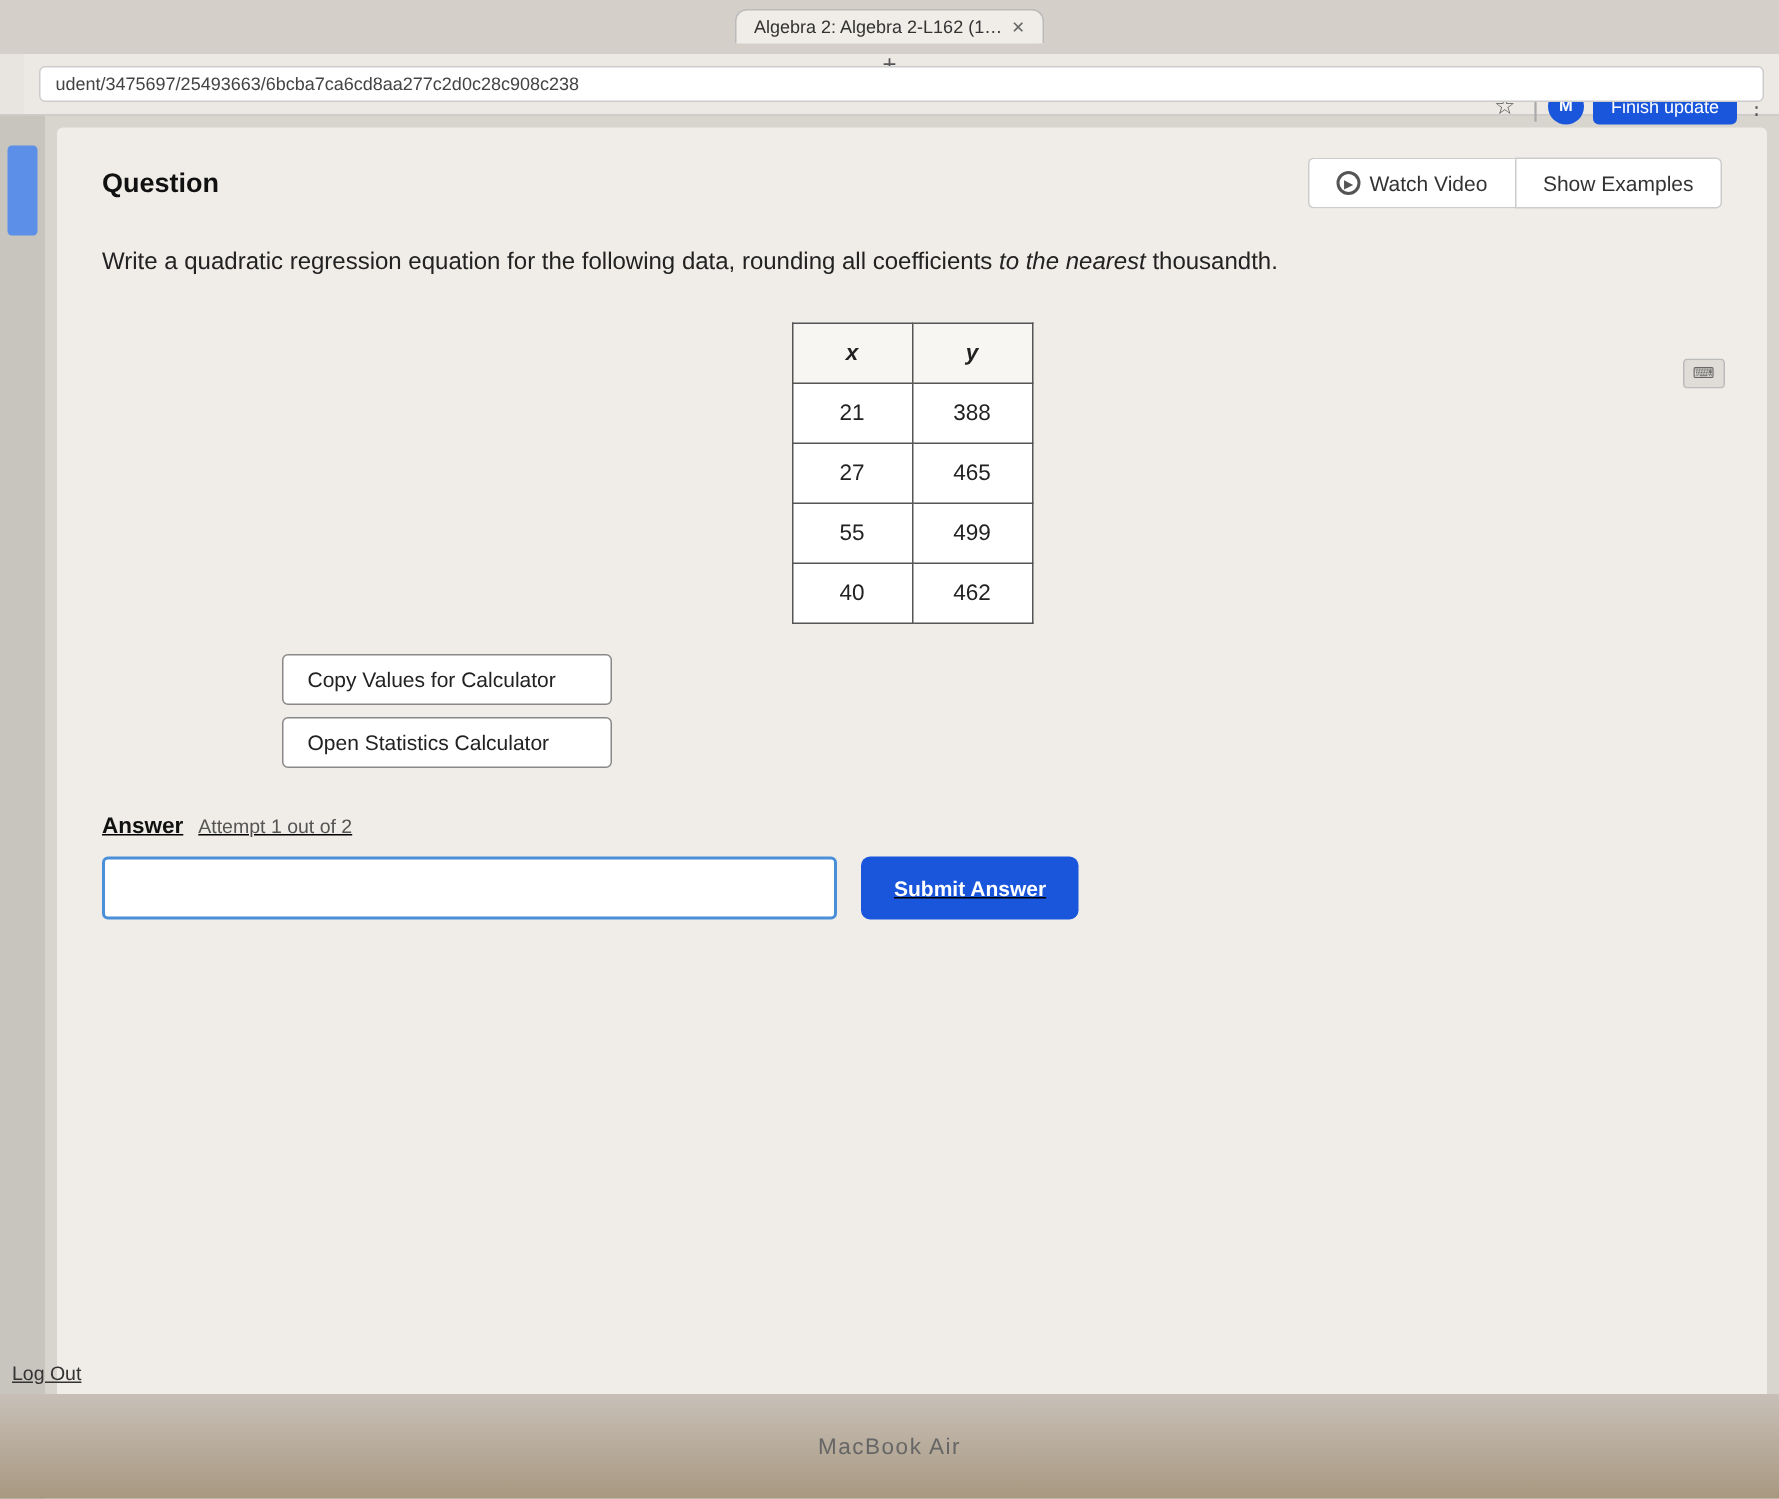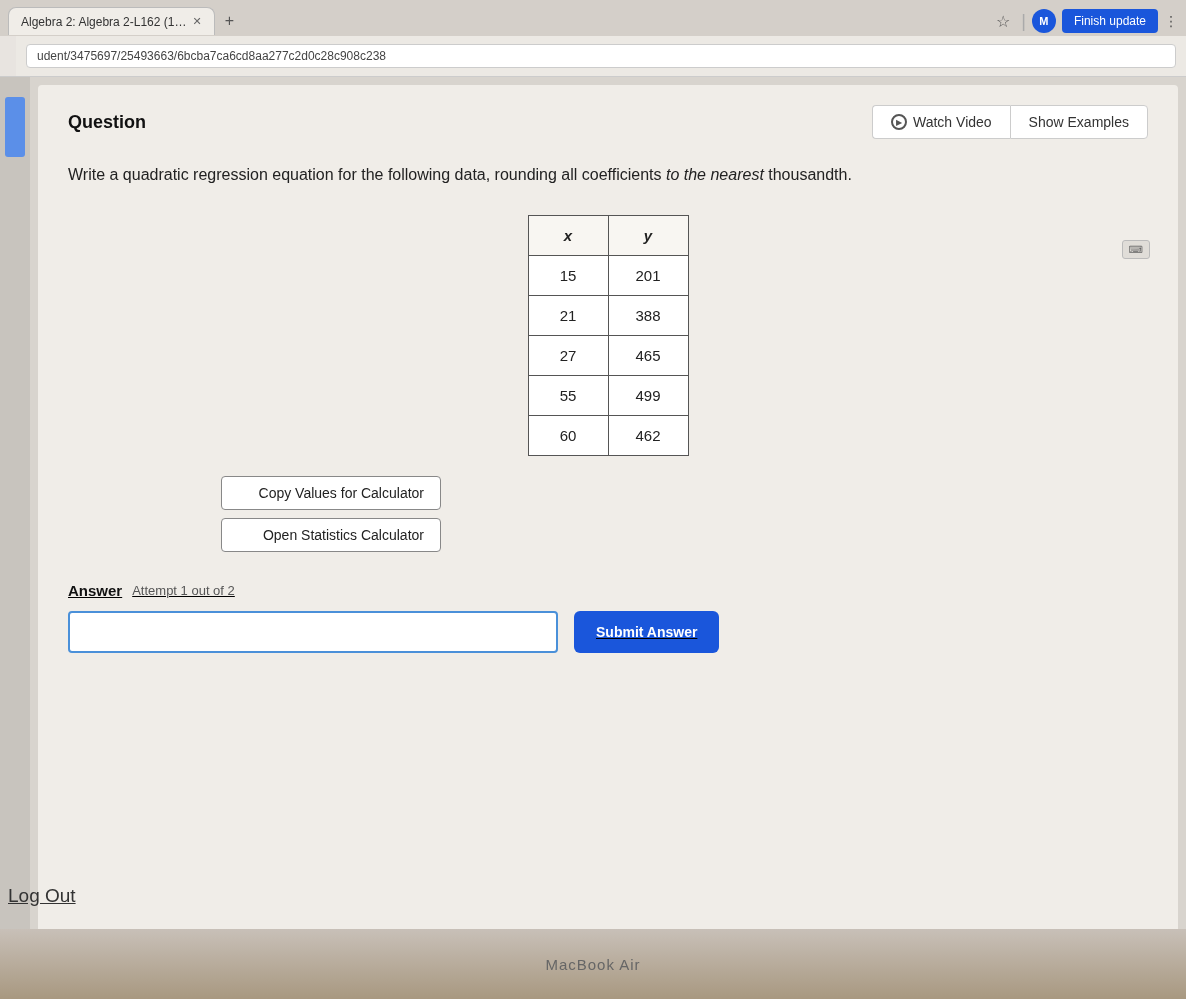--- a/index.html
+++ b/index.html
@@ -19,20 +19,21 @@
       padding: 0;
     }
 
     .tab-bar {
       display: flex;
       align-items: center;
       background: #d4cfc9;
       padding: 6px 8px 0 8px;
       height: 36px;
       gap: 4px;
+      flex-direction: column;
     }
 
     .tab {
       background: #f0ede8;
       border-radius: 8px 8px 0 0;
       padding: 4px 12px;
       font-size: 12px;
       color: #333;
       display: flex;
       align-items: center;
@@ -266,22 +267,21 @@
     .calc-btn {
       display: inline-block;
       background: white;
       border: 1px solid #888;
       border-radius: 4px;
       padding: 8px 16px;
       font-size: 14px;
       color: #222;
       cursor: pointer;
       width: 220px;
-      text-align: right;
-      margin-left: 33px;
+      text-align: left;
     }
 
     
     .answer-section {
       margin-top: 10px;
       text-decoration: underline;
     }
 
     .answer-label-row {
       display: flex;
@@ -325,23 +325,23 @@
       padding: 10px 22px;
       font-size: 14px;
       font-weight: 600;
       cursor: pointer;
       white-space: nowrap;
     }
 
     
     .logout-area {
       position: fixed;
-      bottom: 92px;
+      bottom: 76px;
       left: 8px;
-      font-size: 19px;
+      font-size: 13px;
       color: #333;
       cursor: pointer;
       text-decoration: underline;
     }
 
     
     .monitor-bezel {
       position: fixed;
       bottom: 0;
       left: 0;
@@ -422,38 +422,34 @@
 
     <div class="table-container">
       <table class="data-table">
         <thead>
           <tr>
             <th><em>x</em></th>
             <th><em>y</em></th>
           </tr>
         </thead>
         <tbody id="table-body">
-        <tr>
-              <td>15</td>
-              <td>201</td>
-            </tr>
             <tr>
               <td>21</td>
               <td>388</td>
             </tr>
             <tr>
               <td>27</td>
               <td>465</td>
             </tr>
             <tr>
               <td>55</td>
               <td>499</td>
             </tr>
             <tr>
-              <td>60</td>
+              <td>40</td>
               <td>462</td>
             </tr>
           </tbody>
       </table>
     </div>
 
     <div class="calculator-buttons">
       <button class="calc-btn">Copy Values for Calculator</button>
       <button class="calc-btn">Open Statistics Calculator</button>
     </div>

